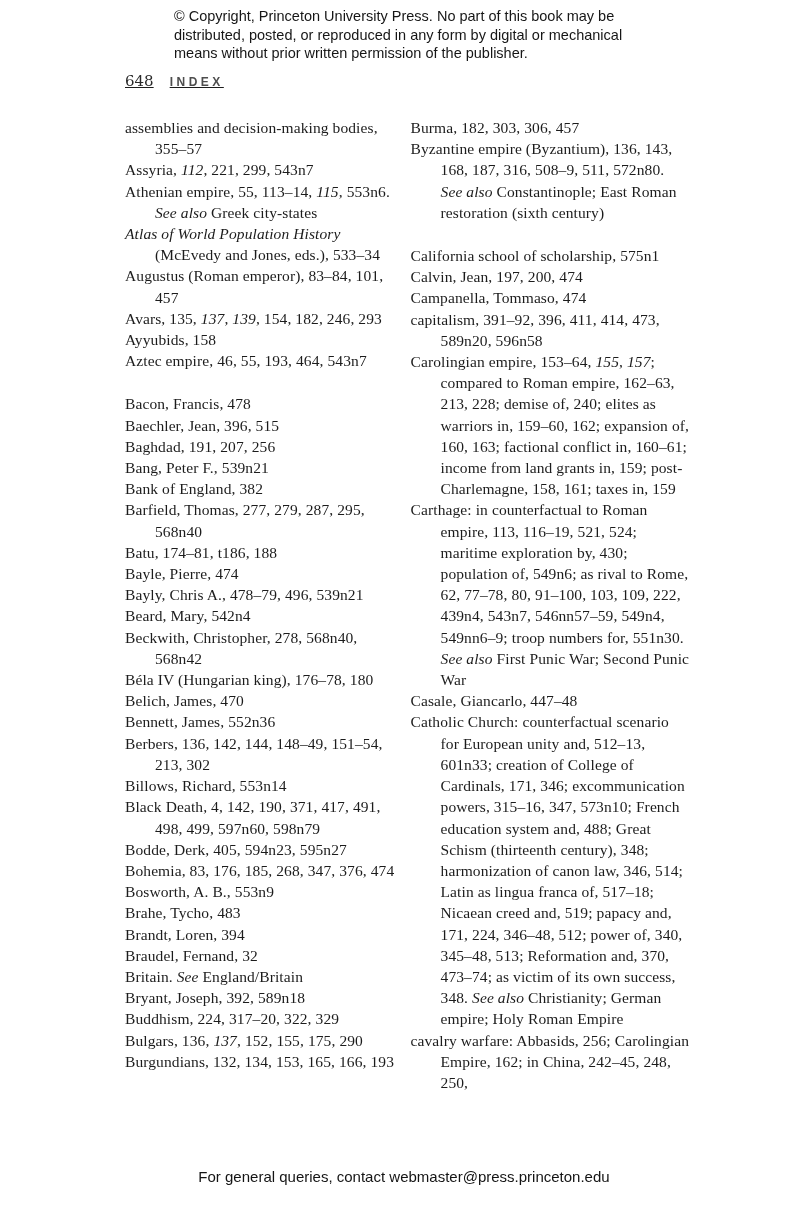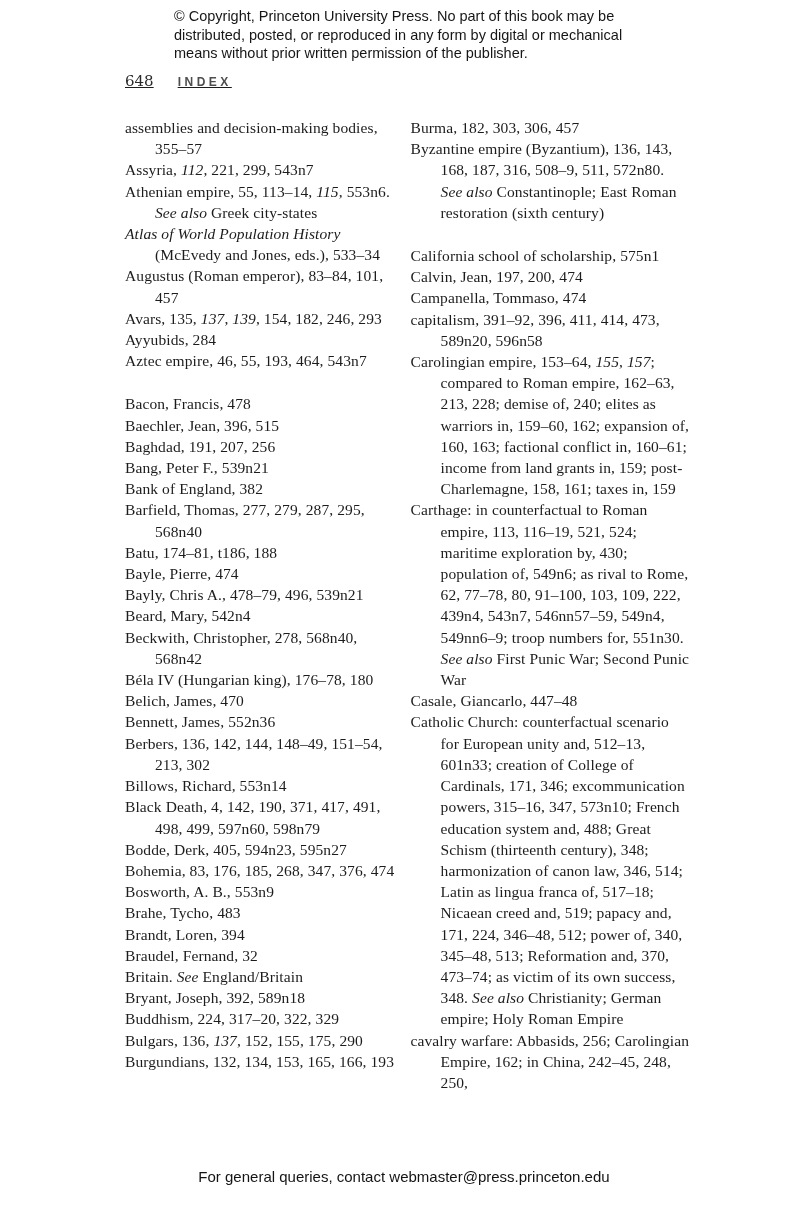--- a/index.html
+++ b/index.html
@@ -34,21 +34,21 @@
     align-items: baseline;
     text-decoration: underline;
   }
   .folio {
     font-family: "DejaVu Serif", serif;
     font-size: 15px;
     color: #2a2a2a;
     font-variant-numeric: oldstyle-nums;
   }
   .section-label {
-    margin-left: 24px;
+    margin-left: 16px;
     font-family: "Liberation Sans", sans-serif;
     font-size: 12px;
     font-weight: 700;
     letter-spacing: 3.5px;
     color: #4e4e4e;
   }
   .columns {
     position: absolute;
     top: 117px;
     left: 125px;
@@ -99,21 +99,21 @@
   </div>
 
   <div class="columns">
     <div class="col left" id="col-left">
         <div class="entry"><span>assemblies and decision-making bodies, 355–57</span></div>
         <div class="entry"><span>Assyria, </span><i>112</i><span>, 221, 299, 543n7</span></div>
         <div class="entry"><span>Athenian empire, 55, 113–14, </span><i>115</i><span>, 553n6. </span><i>See also</i><span> Greek city-states</span></div>
         <div class="entry"><i>Atlas of World Population History</i><span> (McEvedy and Jones, eds.), 533–34</span></div>
         <div class="entry"><span>Augustus (Roman emperor), 83–84, 101, 457</span></div>
         <div class="entry"><span>Avars, 135, </span><i>137</i><span>, </span><i>139</i><span>, 154, 182, 246, 293</span></div>
-        <div class="entry"><span>Ayyubids, 284</span></div>
+        <div class="entry"><span>Ayyubids, 158</span></div>
         <div class="entry"><span>Aztec empire, 46, 55, 193, 464, 543n7</span></div>
         <div class="group-gap"></div>
         <div class="entry"><span>Bacon, Francis, 478</span></div>
         <div class="entry"><span>Baechler, Jean, 396, 515</span></div>
         <div class="entry"><span>Baghdad, 191, 207, 256</span></div>
         <div class="entry"><span>Bang, Peter F., 539n21</span></div>
         <div class="entry"><span>Bank of England, 382</span></div>
         <div class="entry"><span>Barfield, Thomas, 277, 279, 287, 295, 568n40</span></div>
         <div class="entry"><span>Batu, 174–81, t186, 188</span></div>
         <div class="entry"><span>Bayle, Pierre, 474</span></div>

